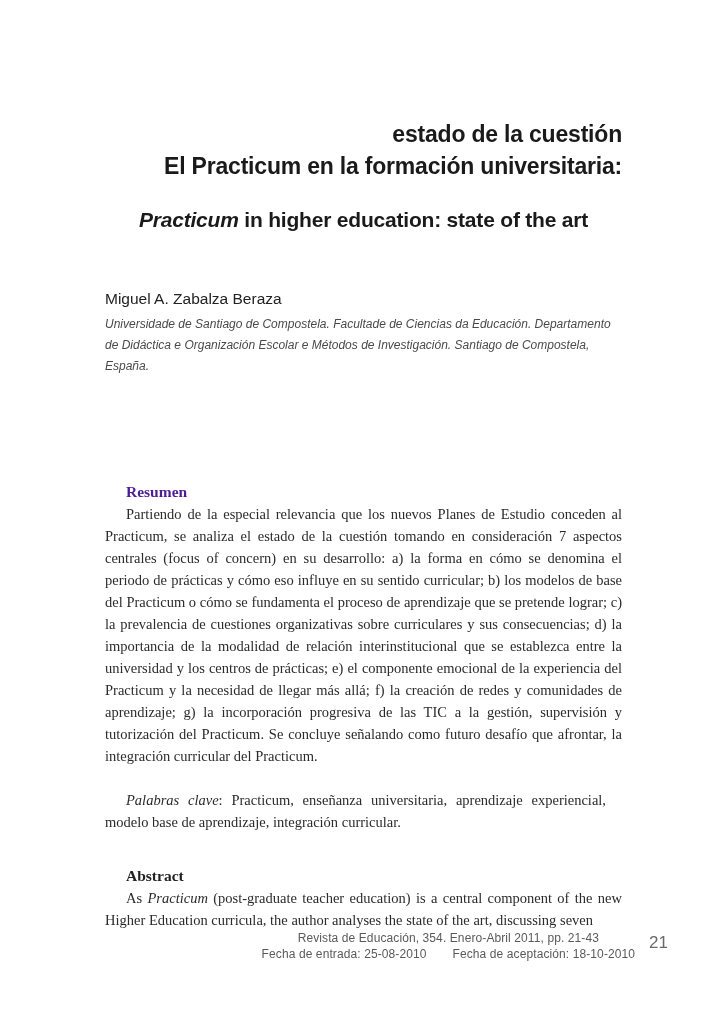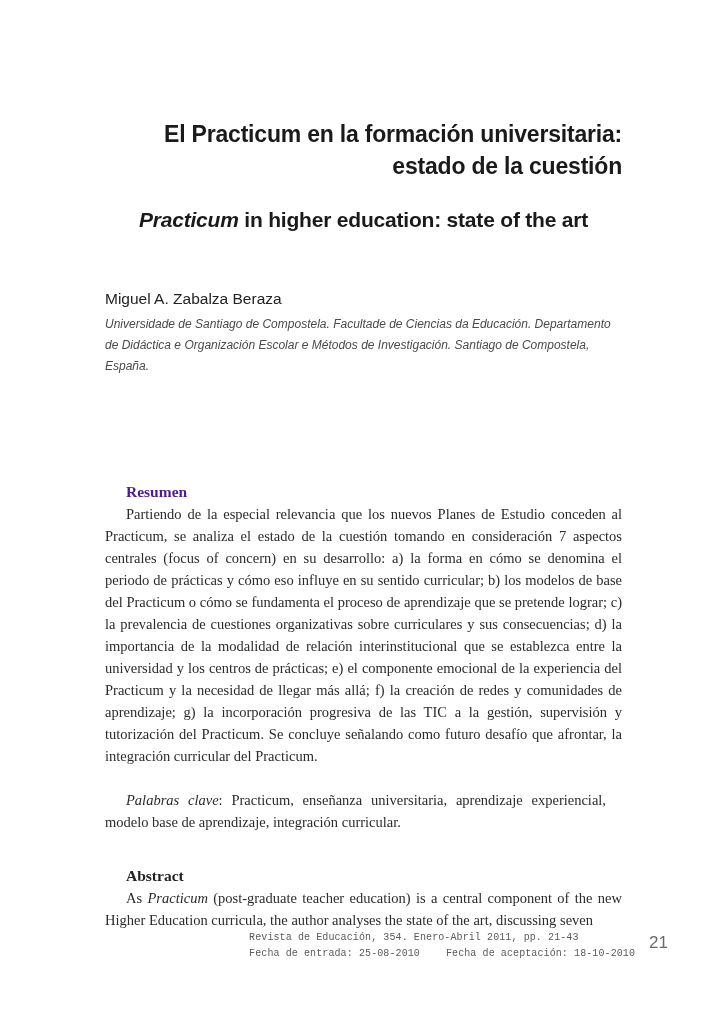--- a/index.html
+++ b/index.html
@@ -95,45 +95,45 @@
   }
   .abstract-par .it { font-style: italic; }
   .footer {
     position: absolute;
     top: 930px;
     right: 57px;
     display: flex;
     align-items: flex-start;
   }
   .footer-text {
-    text-align: left;
-    font-family: Liberation Mono, monospace;
-    font-size: 10px;
+    text-align: center;
+    font-family: Liberation Sans, sans-serif;
+    font-size: 12px;
     line-height: 16px;
     color: #5a5a5a;
     letter-spacing: 0.1px;
   }
   .footer-dates .sep { display: inline-block; width: 26px; }
   .page-number {
     margin-left: 14px;
     margin-top: 3px;
     font-family: "Liberation Sans", sans-serif;
     font-size: 17px;
     color: #6a6a6a;
   }
 </style>
 </head>
 <body>
 
 <div class="page">
   <div class="content">
 
     <div class="title">
+      <div>estado de la cuestión</div>
       <div>El Practicum en la formación universitaria:</div>
-      <div>estado de la cuestión</div>
     </div>
 
     <div class="subtitle">
       <span class="it">Practicum</span><span> in higher education: state of the art</span>
     </div>
 
     <div class="author-name">Miguel A. Zabalza Beraza</div>
 
     <div class="affiliation">Universidade de Santiago de Compostela. Facultade de Ciencias da Educación. Departamento de Didáctica e Organización Escolar e Métodos de Investigación. Santiago de Compostela, España.</div>
 

